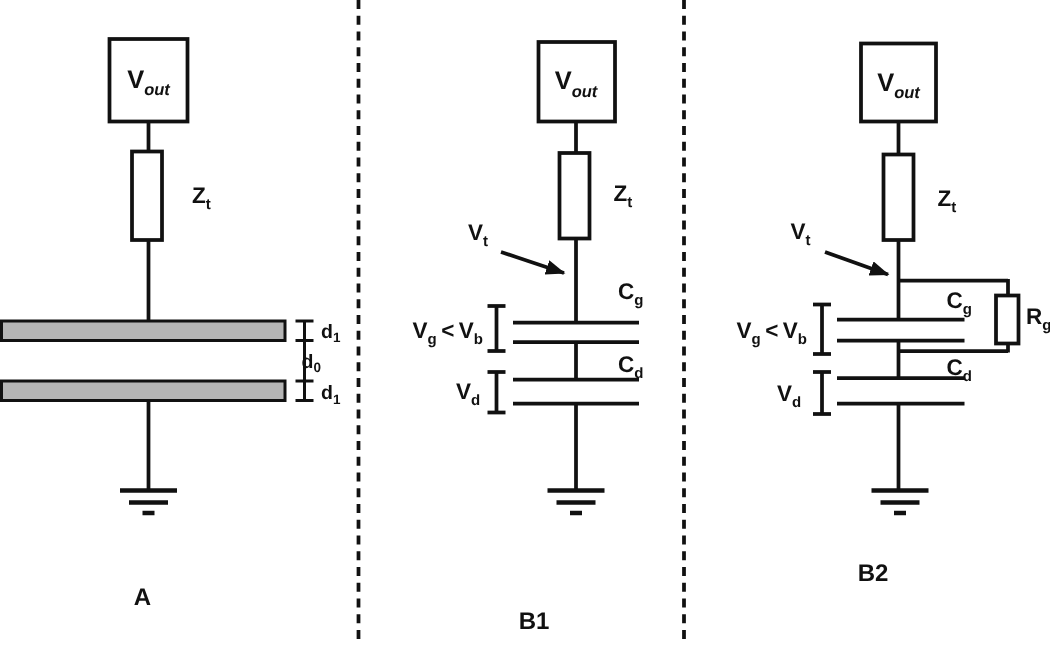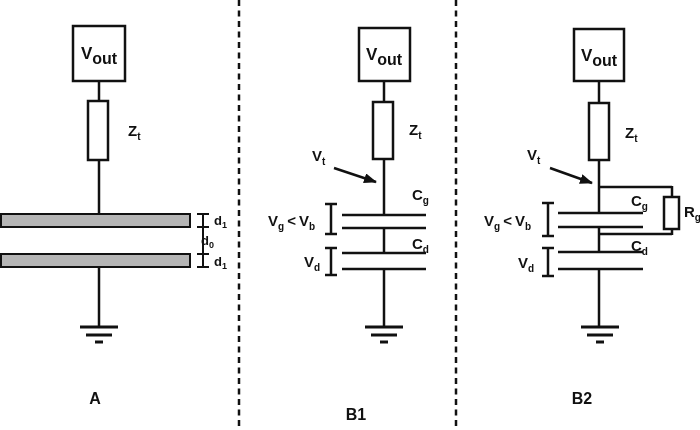--- a/index.html
+++ b/index.html
@@ -8,27 +8,27 @@
     background:#ffffff; overflow:hidden;
     font-family:"Liberation Sans", sans-serif;
   }
   .stage svg { position:absolute; left:0; top:0; }
   .lbl {
     position:absolute; font-weight:bold; color:#111111;
     font-size:15px; line-height:1; white-space:nowrap;
   }
   .lbl .sub { font-size:10px; position:relative; top:4px; letter-spacing:0; }
   .lbl.big { font-size:17px; }
-  .lbl.big .sub { font-size:16px; top:5px; }
+  .lbl.big .sub { font-size:11px; top:5px;font-style:italic; }
   .lbl.small { font-size:13px; }
   .lbl.small .sub { font-size:9px; top:3px; }
   .lbl.c { transform:translate(-50%,-50%); }
   .lbl.cx { transform:translate(-50%,0); }
   .lbl .op { padding:0 3px; }
-  .lbl.ra { text-align:left; }
+  .lbl.ra { text-align:right; }
   .panel-letter { font-size:16px; }
 </style>
 </head>
 <body>
 
 <div class="stage">
 
   <svg width="700" height="430" viewBox="0 0 700 430">
     <defs>
       <marker id="arw" markerUnits="userSpaceOnUse" markerWidth="14" markerHeight="11" refX="12" refY="5" orient="auto">
@@ -152,15 +152,15 @@
   <div class="lbl panel-letter cx" style="left:356px;top:407px"><span>B1</span></div>
 
   <div class="lbl big c" style="left:599px;top:55px"><span>V</span><span class="sub">out</span></div>
   <div class="lbl" style="left:625px;top:125px"><span>Z</span><span class="sub">t</span></div>
   <div class="lbl" style="left:527px;top:147px"><span>V</span><span class="sub">t</span></div>
   <div class="lbl" style="left:631px;top:193px"><span>C</span><span class="sub">g</span></div>
   <div class="lbl" style="left:684px;top:204px"><span>R</span><span class="sub">g</span></div>
   <div class="lbl" style="left:631px;top:238px"><span>C</span><span class="sub">d</span></div>
   <div class="lbl ra" style="left:484px;top:213px;width:54px"><span>V</span><span class="sub">g</span><span class="op">&lt;</span><span>V</span><span class="sub">b</span></div>
   <div class="lbl" style="left:518px;top:255px"><span>V</span><span class="sub">d</span></div>
-  <div class="lbl panel-letter cx" style="left:582px;top:391px"><span>B2</span></div>
+  <div class="lbl panel-letter cx" style="left:582px;top:375px"><span>B2</span></div>
 
 </div>
 
 </body></html>

